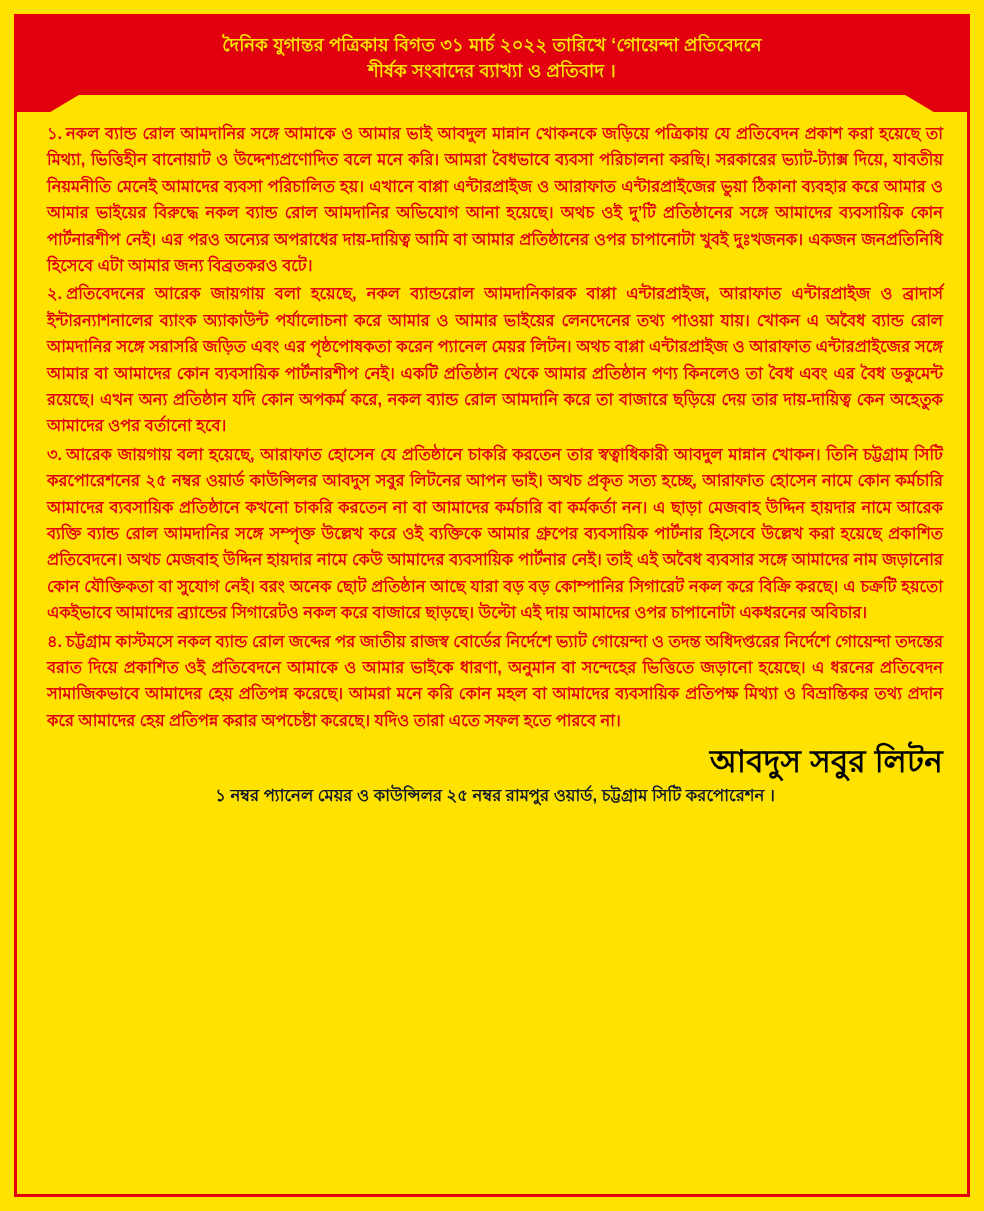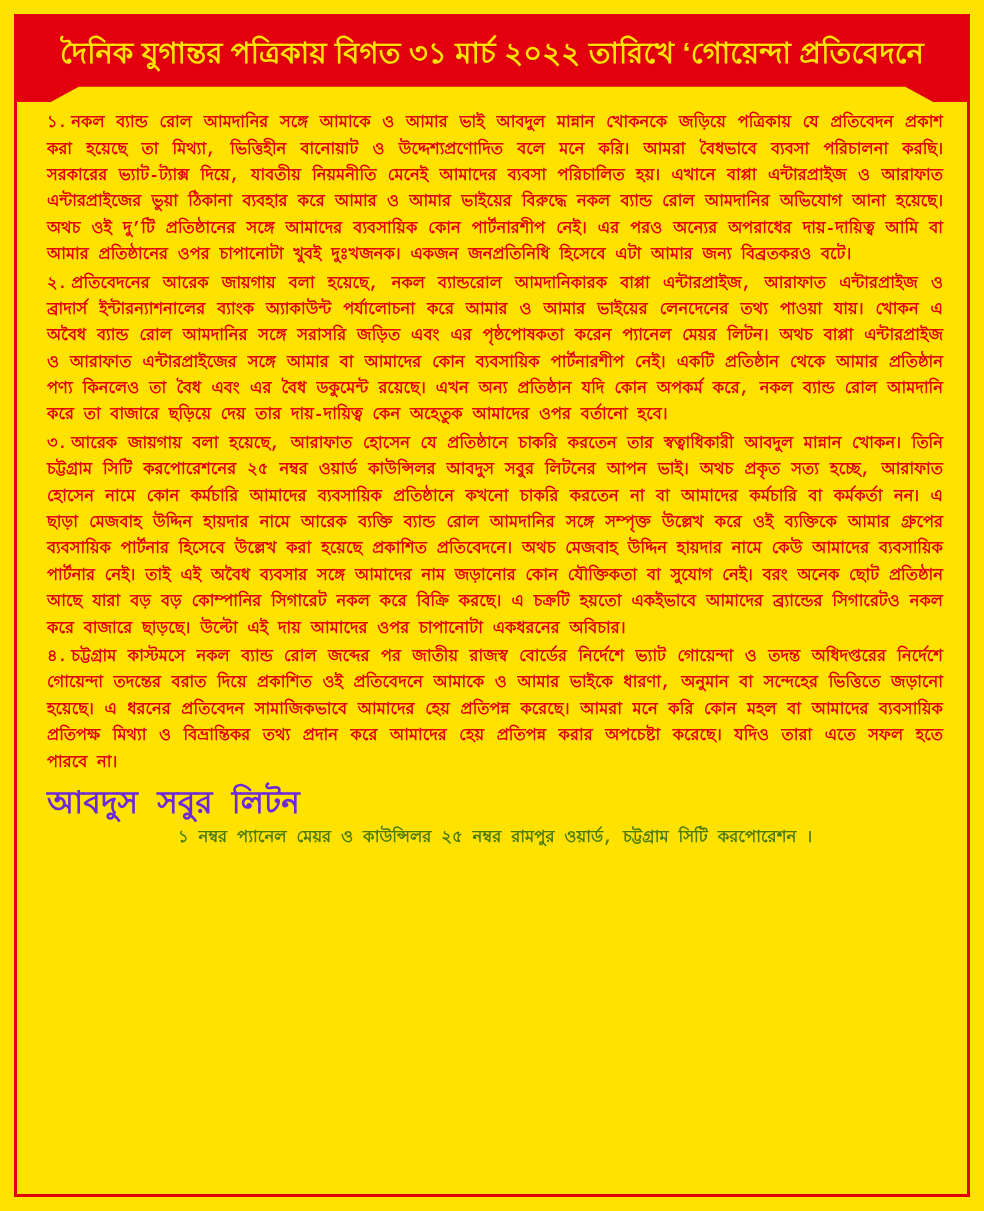--- a/index.html
+++ b/index.html
@@ -33,73 +33,73 @@
     background: #e2000f;
     color: #ffe200;
     padding: 16px 34px 20px 34px;
     text-align: center;
     position: relative;
     clip-path: polygon(0 0, 100% 0, 100% 100%, 96.5% 100%, 93.5% 82%, 6.5% 82%, 3.5% 100%, 0 100%);
   }
   .banner-line {
     font-family: "Liberation Sans", sans-serif;
     font-weight: bold;
-    font-size: 29px;
+    font-size: 18px;
     line-height: 1.42;
     letter-spacing: 0.2px;
     text-shadow: 0 1px 0 rgba(0,0,0,0.12);
   }
   .banner-pad {
     height: 8px;
   }
   .body-wrap {
     padding: 8px 24px 0 30px;
-    font-family: Liberation Mono, monospace;
   }
   p.para {
     margin: 0 0 2px 0;
     color: #e2000f;
     font-weight: bold;
     font-size: 16.3px;
     line-height: 1.62;
     text-align: justify;
     text-align-last: left;
     text-justify: inter-word;
   }
   p.para .num {
     color: #e2000f;
     font-weight: bold;
     padding-right: 4px;
   }
   .signature {
-    text-align: left;
-    color: #6d28d9;
+    text-align: right;
+    color: #000000;
     font-weight: bold;
     font-size: 31px;
     line-height: 1.2;
     margin-top: 10px;
     letter-spacing: 0.3px;
   }
   .designation {
     text-align: center;
-    color: #4d7c0f;
+    color: #0f172a;
     font-weight: bold;
     font-size: 16.5px;
     line-height: 1.35;
     margin-top: 4px;
   }
 </style>
 </head>
 <body>
 
 <div class="page">
   <div class="inner">
 
     <div class="banner">
       <div class="banner-line">দৈনিক যুগান্তর পত্রিকায় বিগত ৩১ মার্চ ২০২২ তারিখে ‘গোয়েন্দা প্রতিবেদনে</div>
+      <div class="banner-line">শীর্ষক সংবাদের ব্যাখ্যা ও প্রতিবাদ ।</div>
       <div class="banner-pad"></div>
     </div>
 
     <div class="body-wrap">
 
       <p class="para">
         <span class="num">১.</span><span>নকল ব্যান্ড রোল আমদানির সঙ্গে আমাকে ও আমার ভাই আবদুল মান্নান খোকনকে জড়িয়ে পত্রিকায় যে প্রতিবেদন প্রকাশ করা হয়েছে তা মিথ্যা, ভিত্তিহীন বানোয়াট ও উদ্দেশ্যপ্রণোদিত বলে মনে করি। আমরা বৈধভাবে ব্যবসা পরিচালনা করছি। সরকারের ভ্যাট-ট্যাক্স দিয়ে, যাবতীয় নিয়মনীতি মেনেই আমাদের ব্যবসা পরিচালিত হয়। এখানে বাপ্পা এন্টারপ্রাইজ ও আরাফাত এন্টারপ্রাইজের ভুয়া ঠিকানা ব্যবহার করে আমার ও আমার ভাইয়ের বিরুদ্ধে নকল ব্যান্ড রোল আমদানির অভিযোগ আনা হয়েছে। অথচ ওই দু’টি প্রতিষ্ঠানের সঙ্গে আমাদের ব্যবসায়িক কোন পার্টনারশীপ নেই। এর পরও অন্যের অপরাধের দায়-দায়িত্ব আমি বা আমার প্রতিষ্ঠানের ওপর চাপানোটা খুবই দুঃখজনক। একজন জনপ্রতিনিধি হিসেবে এটা আমার জন্য বিব্রতকরও বটে।</span>
       </p>
 
       <p class="para">

